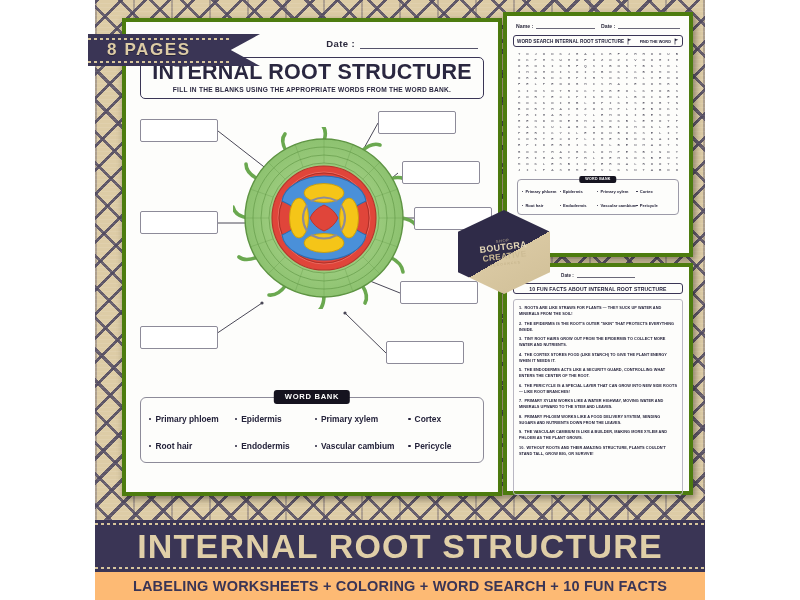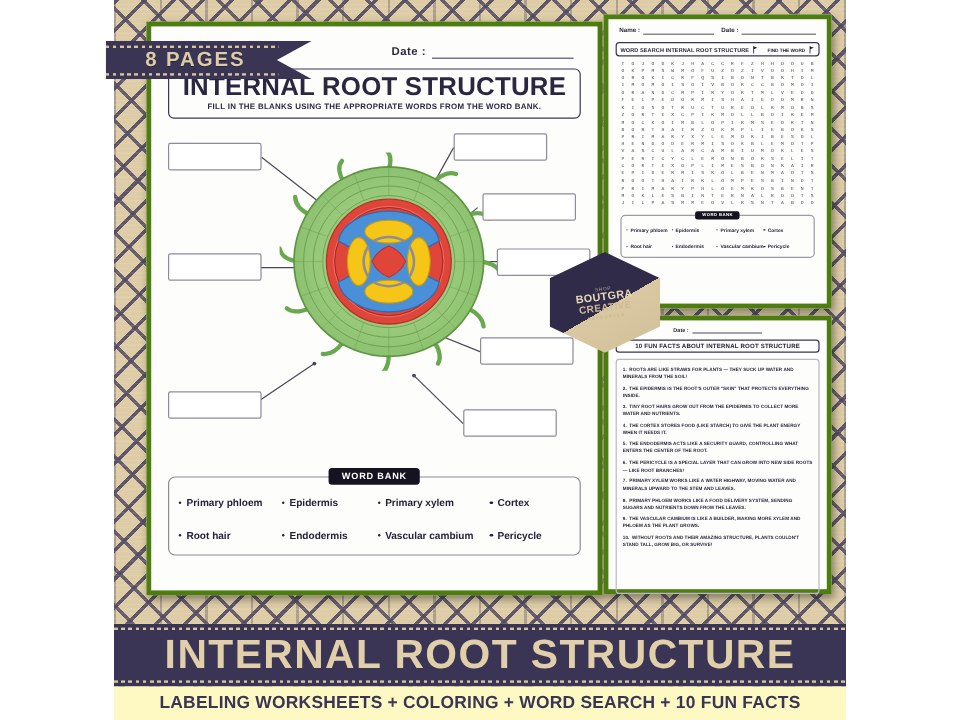--- a/index.html
+++ b/index.html
@@ -133,21 +133,21 @@
     clip-path: polygon(0 0, 100% 0, 83% 50%, 100% 100%, 0 100%);
   }
   #ribbon .dash-t, #ribbon .dash-b {
     position: absolute; left: 0; width: 84%; height: 2px;
     background-image: repeating-linear-gradient(90deg,#d6c49c 0 3px, transparent 3px 6px);
   }
   #ribbon .dash-t { top: 3.5px; }
   #ribbon .dash-b { bottom: 3.5px; }
   #ribbon .txt {
     position: absolute; inset: 0;
-    display: flex; align-items: center; padding-left: 33px;
+    display: flex; align-items: center; padding-left: 19px;
     font-size: 17px; font-weight: bold; color: #ddcca6;
     letter-spacing: 1.6px; text-shadow: 0 1px 0 rgba(0,0,0,.35);
   }
 
   
   #ws-sheet { left: 503px; top: 12px; width: 190px; height: 245px; padding: 7px 6px 5px; }
   .ws-fields { display: flex; gap: 6px; align-items: flex-end; padding: 0 3px; }
   .ws-field { display: flex; align-items: flex-end; gap: 3px; flex: 1; }
   .ws-field .t { font-size: 5.2px; font-weight: bold; color: #2c2a3d; }
   .ws-field .ln { flex: 1; border-bottom: .8px solid #6a6878; height: 5px; }
@@ -247,21 +247,21 @@
     background-image: repeating-linear-gradient(90deg,#d6c49c 0 3px, transparent 3px 6px);
   }
   #banner-main .dash-t { top: 3px; }
   #banner-main .dash-b { bottom: 3px; }
   #banner-main .t {
     font-size: 34px; font-weight: bold; color: #e0cfa8;
     letter-spacing: 1.2px; white-space: nowrap;
   }
   #banner-sub {
     position: absolute; left: 95px; top: 572px; width: 610px; height: 28px;
-    background: #fef9c3;
+    background: #fdba74;
     display: flex; align-items: center; justify-content: center;
     z-index: 25;
   }
   #banner-sub .t {
     font-size: 14.5px; font-weight: bold; color: #3a3555;
     letter-spacing: .2px; white-space: nowrap;
   }
 </style>
 </head>
 <body>

